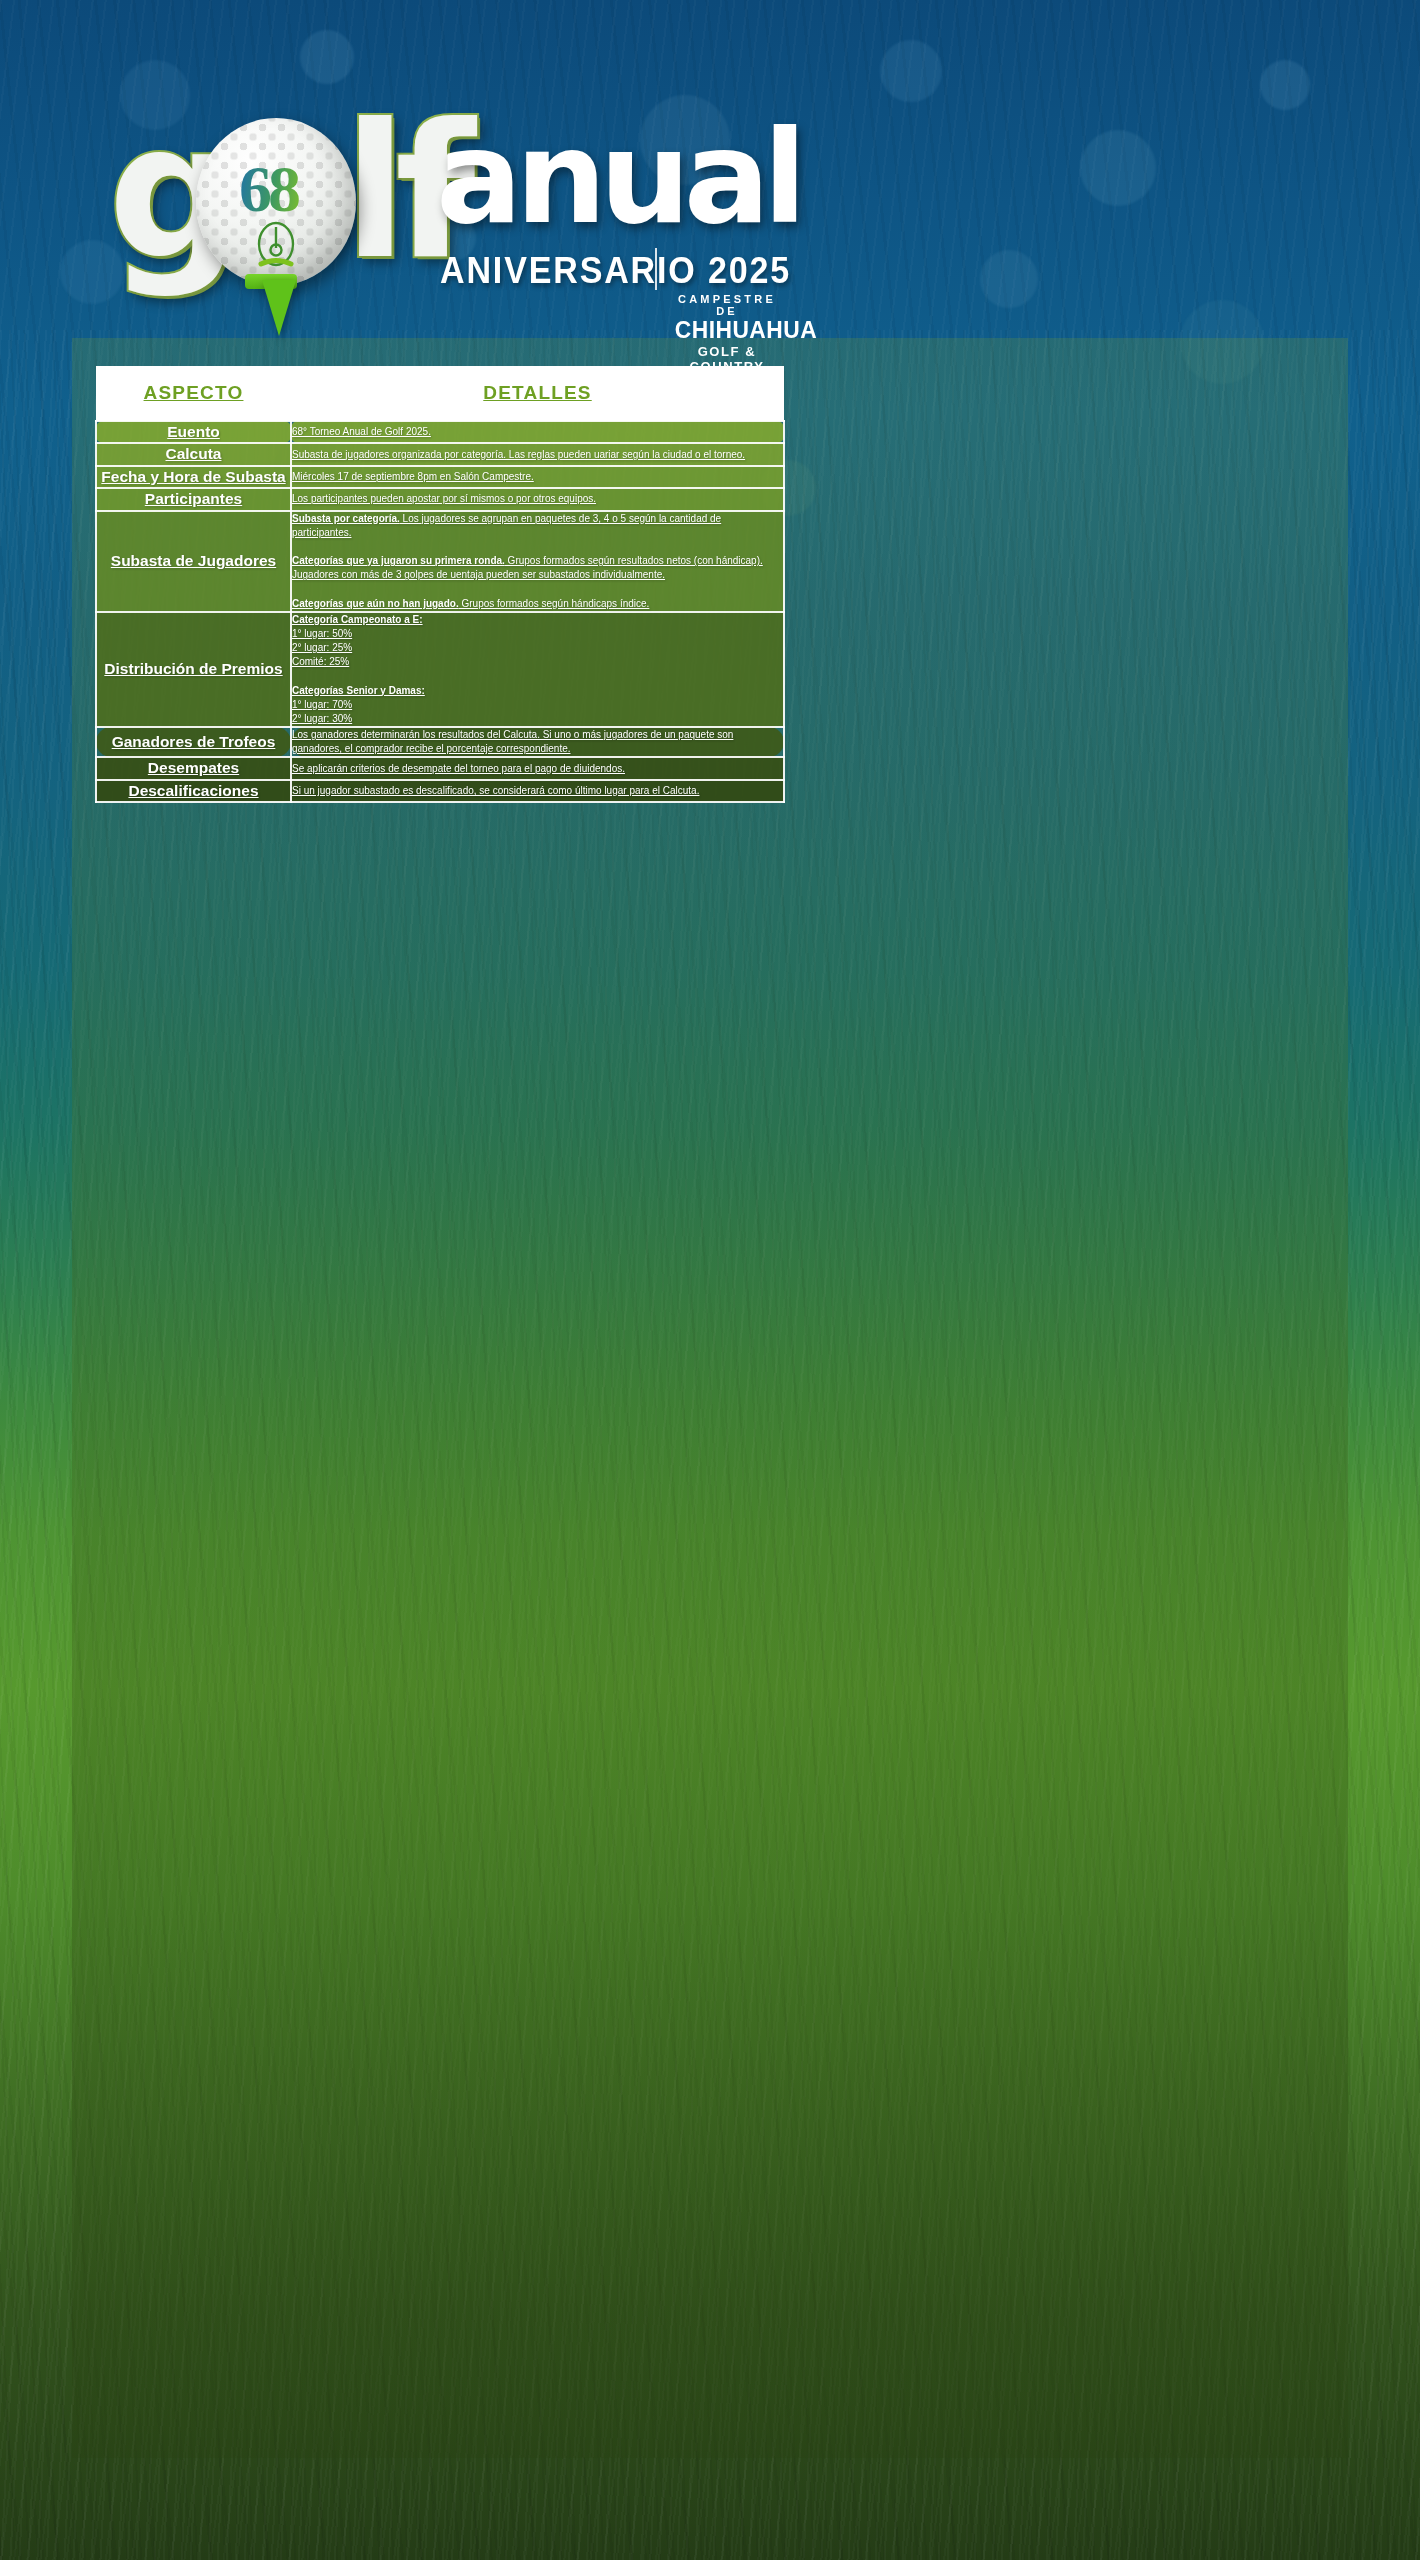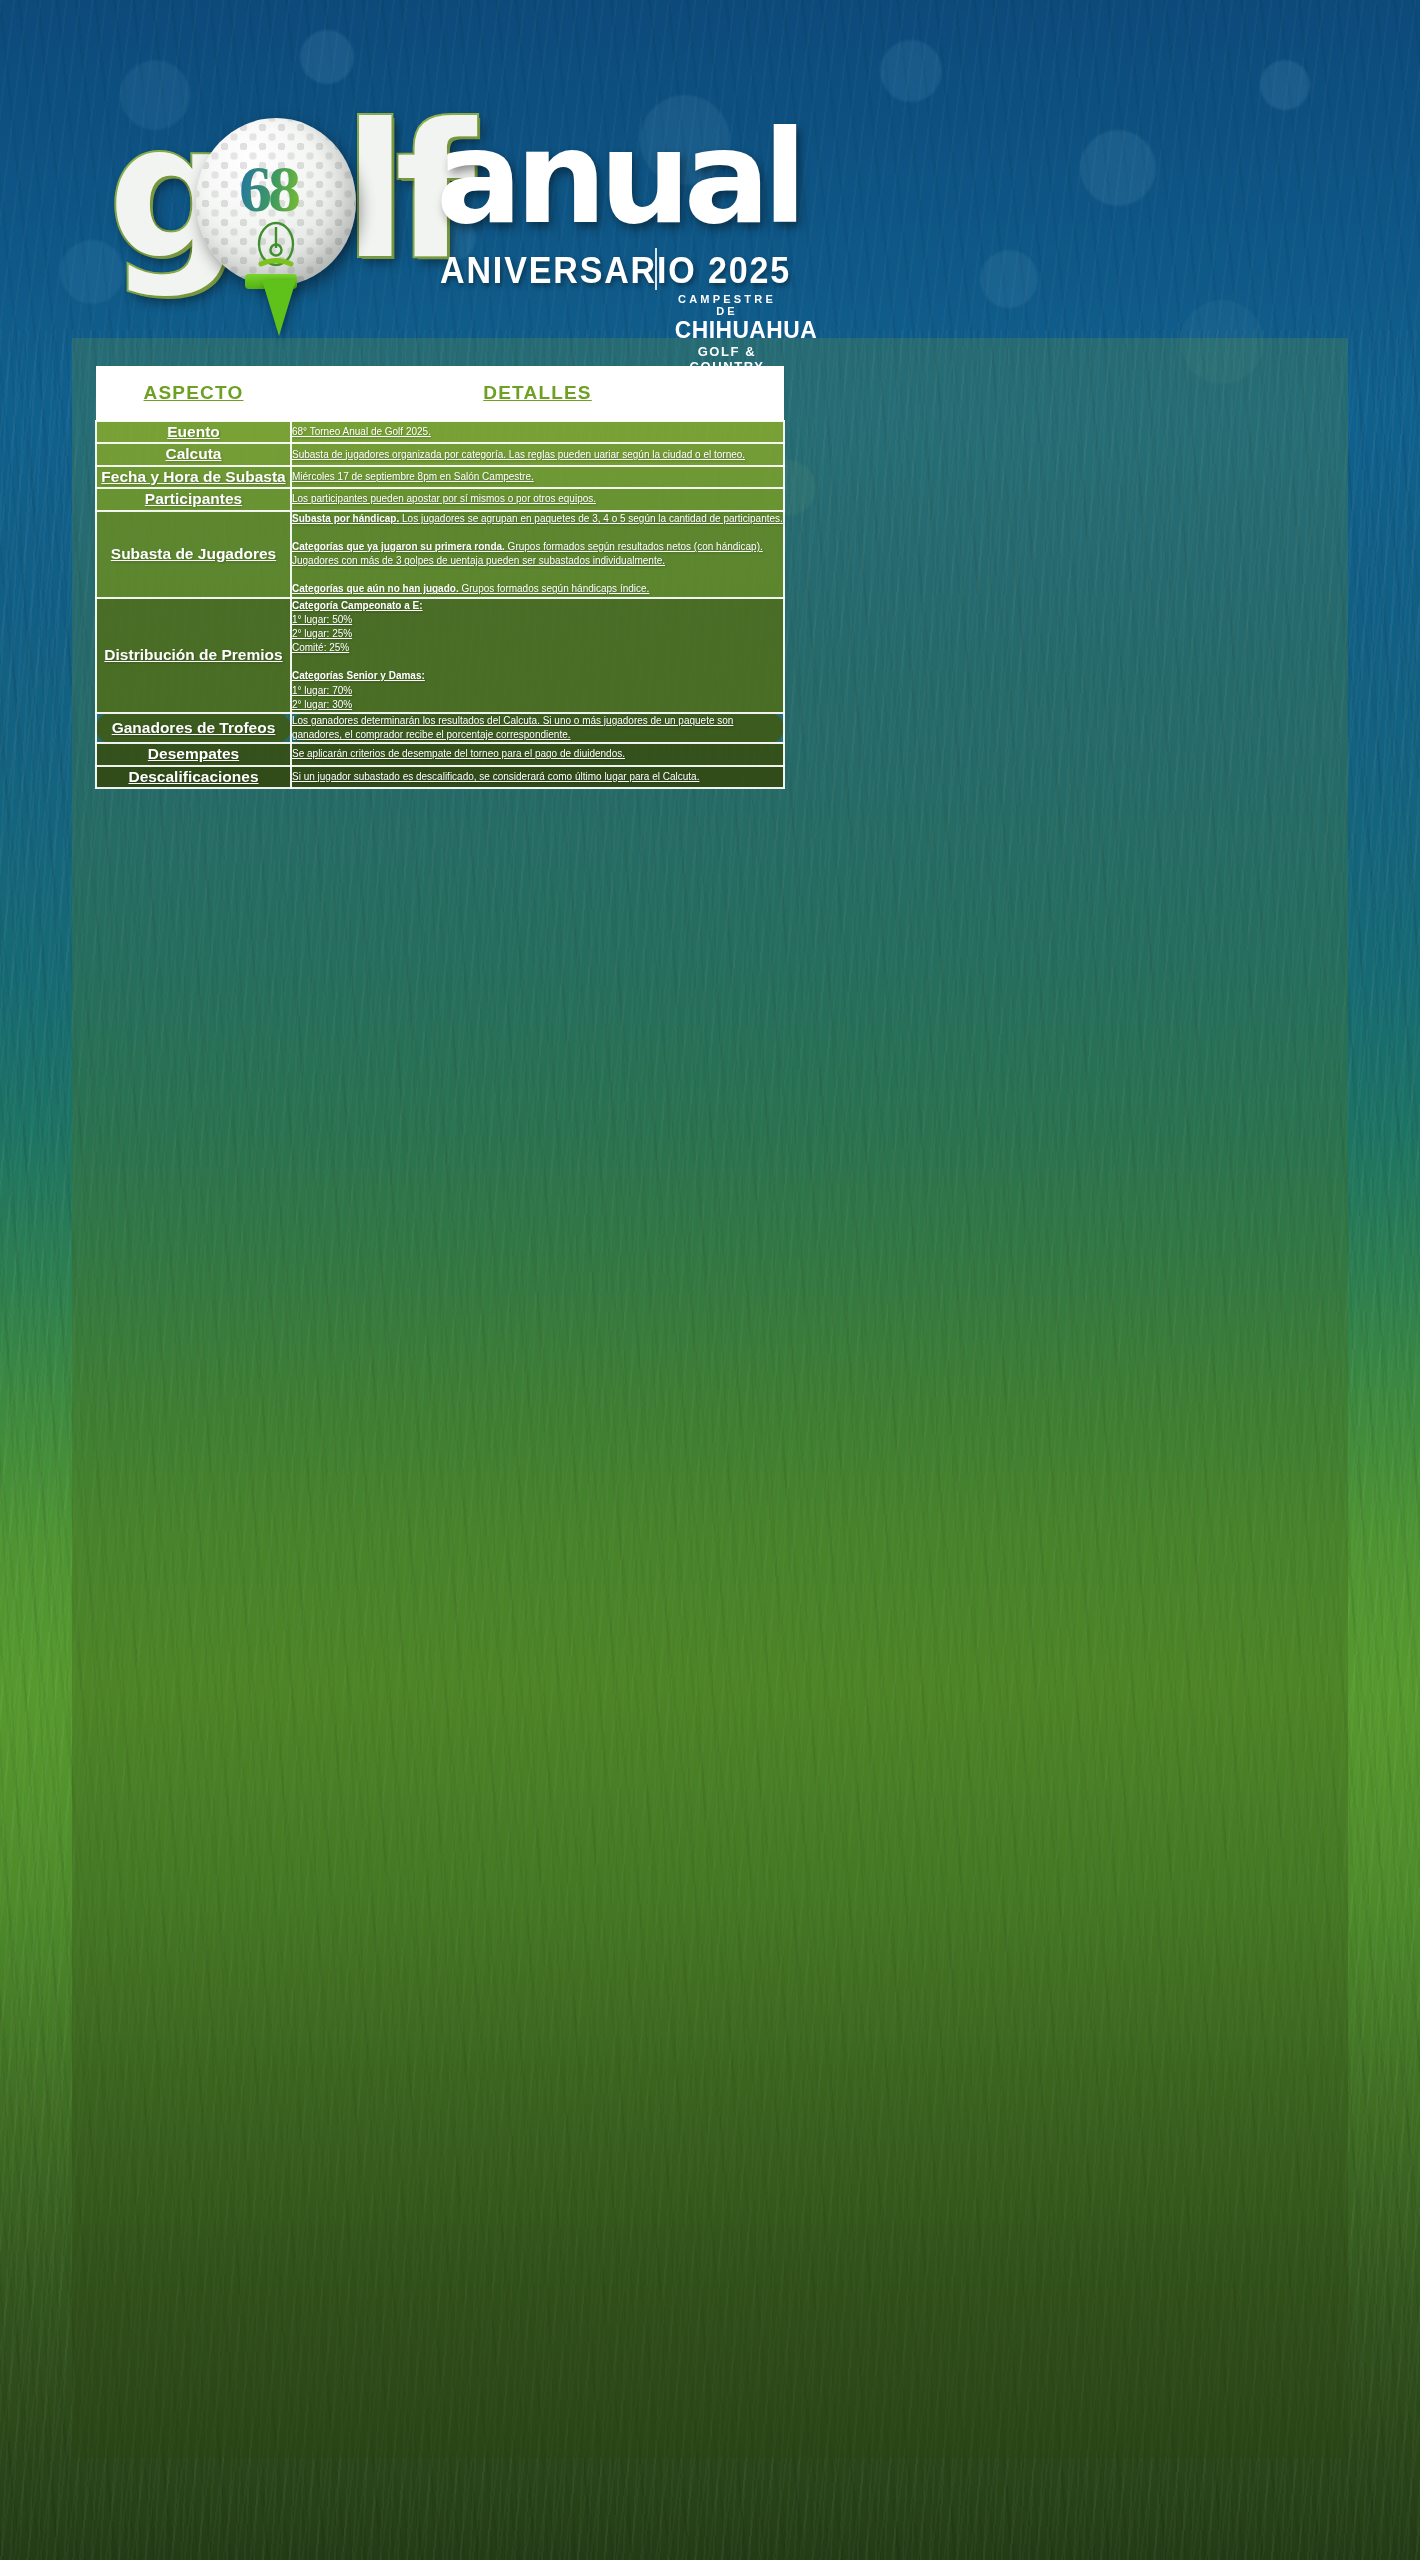--- a/index.html
+++ b/index.html
@@ -191,21 +191,21 @@
     padding:13px 16px 13px 18px;
     font-size:10px;
     line-height:1.42;
     text-shadow:1px 1px 2px rgba(0,0,0,.25);
   }
   .cell-detail p { margin:0; }
   .cell-detail p + p { margin-top:14px; }
   .cell-detail b { font-weight:bold; }
 
   
-  .tint0 { background:rgba(131,168,46,.88); }
+  .tint0 { background:rgba(131,168,46,.88);border-radius:7px; }
   .tint1 { background:rgba(126,163,45,.88); }
   .tint2 { background:rgba(120,158,43,.88); }
   .tint3 { background:rgba(114,152,41,.88); }
   .tint4 { background:rgba(100,138,37,.88); }
   .tint5 { background:rgba(78,110,30,.90); }
   .tint6 { background:rgba(62,90,25,.92);border-radius:15px; }
   .tint7 { background:rgba(55,80,22,.93); }
   .tint8 { background:rgba(50,74,20,.94); }
 </style>
 </head>
@@ -287,21 +287,21 @@
       </tr>
       <tr>
         <td class="row-cell cell-aspect tint3">Participantes</td>
         <td class="row-cell cell-detail tint3">
           <p>Los participantes pueden apostar por sí mismos o por otros equipos.</p>
         </td>
       </tr>
       <tr>
         <td class="row-cell cell-aspect tint4">Subasta de Jugadores</td>
         <td class="row-cell cell-detail tint4">
-          <p><b>Subasta por hándicap.</b> Los jugadores se agrupan en paquetes de 3, 4 o 5 según la cantidad de participantes.</p>
+          <p><b>Subasta por categoría.</b> Los jugadores se agrupan en paquetes de 3, 4 o 5 según la cantidad de participantes.</p>
           <p><b>Categorías que ya jugaron su primera ronda.</b> Grupos formados según resultados netos (con hándicap). Jugadores con más de 3 golpes de uentaja pueden ser subastados individualmente.</p>
           <p><b>Categorías que aún no han jugado.</b> Grupos formados según hándicaps índice.</p>
         </td>
       </tr>
       <tr>
         <td class="row-cell cell-aspect tint5">Distribución de Premios</td>
         <td class="row-cell cell-detail tint5">
           <p><b>Categoría Campeonato a E:</b><br>1° lugar: 50%<br>2° lugar: 25%<br>Comité: 25%</p>
           <p><b>Categorías Senior y Damas:</b><br>1° lugar: 70%<br>2° lugar: 30%</p>
         </td>

